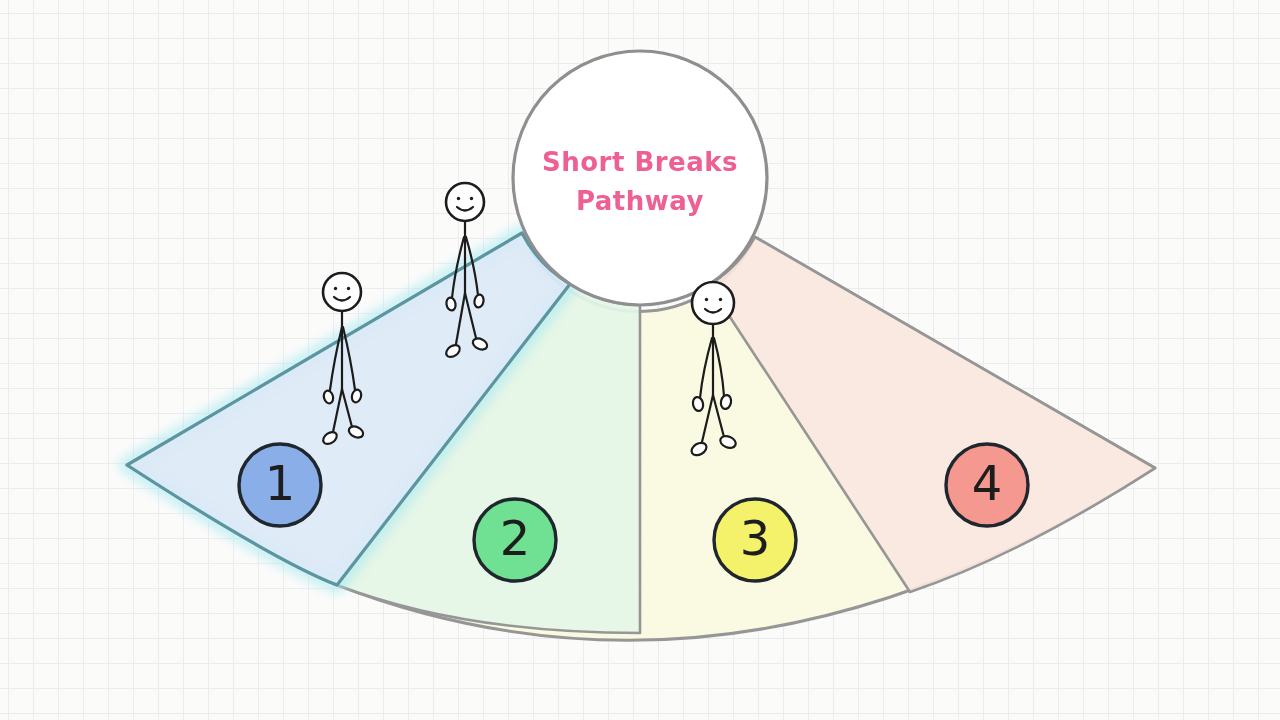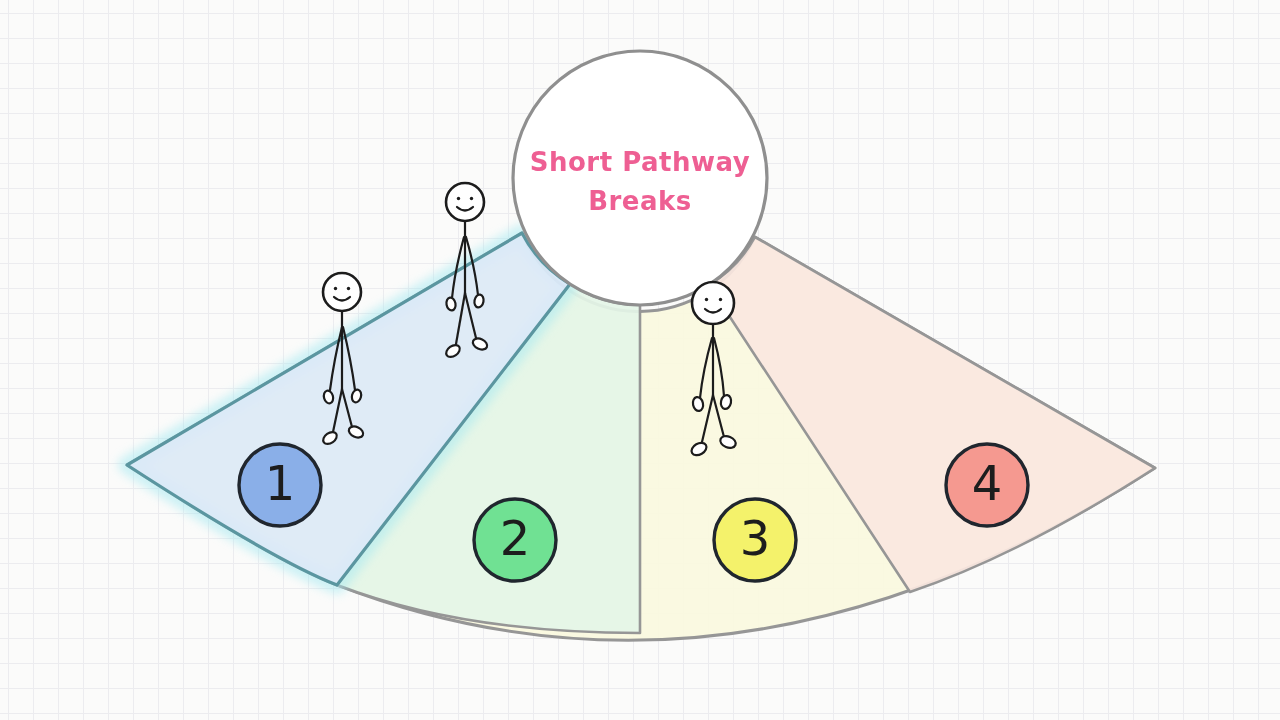--- a/index.html
+++ b/index.html
@@ -108,22 +108,22 @@
       <ellipse cx="699" cy="449" rx="8" ry="5.5" transform="rotate(-30 699 449)" fill="#ffffff"></ellipse>
       <ellipse cx="728" cy="442" rx="8" ry="5.5" transform="rotate(22 728 442)" fill="#ffffff"></ellipse>
       <circle cx="713" cy="303" r="21" fill="#ffffff" stroke-width="2.6"></circle>
       <circle cx="706.5" cy="299.5" r="1.7" fill="#1c1c1c" stroke="none"></circle>
       <circle cx="720.5" cy="299.5" r="1.7" fill="#1c1c1c" stroke="none"></circle>
       <path d="M705,309 Q713,316 721,309"></path>
     </g>
   </svg>
 
   <div class="title-block">
-    <div class="title-line">Short Pathway</div>
-    <div class="title-line">Breaks</div>
+    <div class="title-line">Short Breaks</div>
+    <div class="title-line">Pathway</div>
   </div>
 
   <div class="badge-num" style="left:280px;top:485px;">1</div>
   <div class="badge-num" style="left:515px;top:540px;">2</div>
   <div class="badge-num" style="left:755px;top:540px;">3</div>
   <div class="badge-num" style="left:987px;top:485px;">4</div>
 
 </div>
 
 </body></html>

